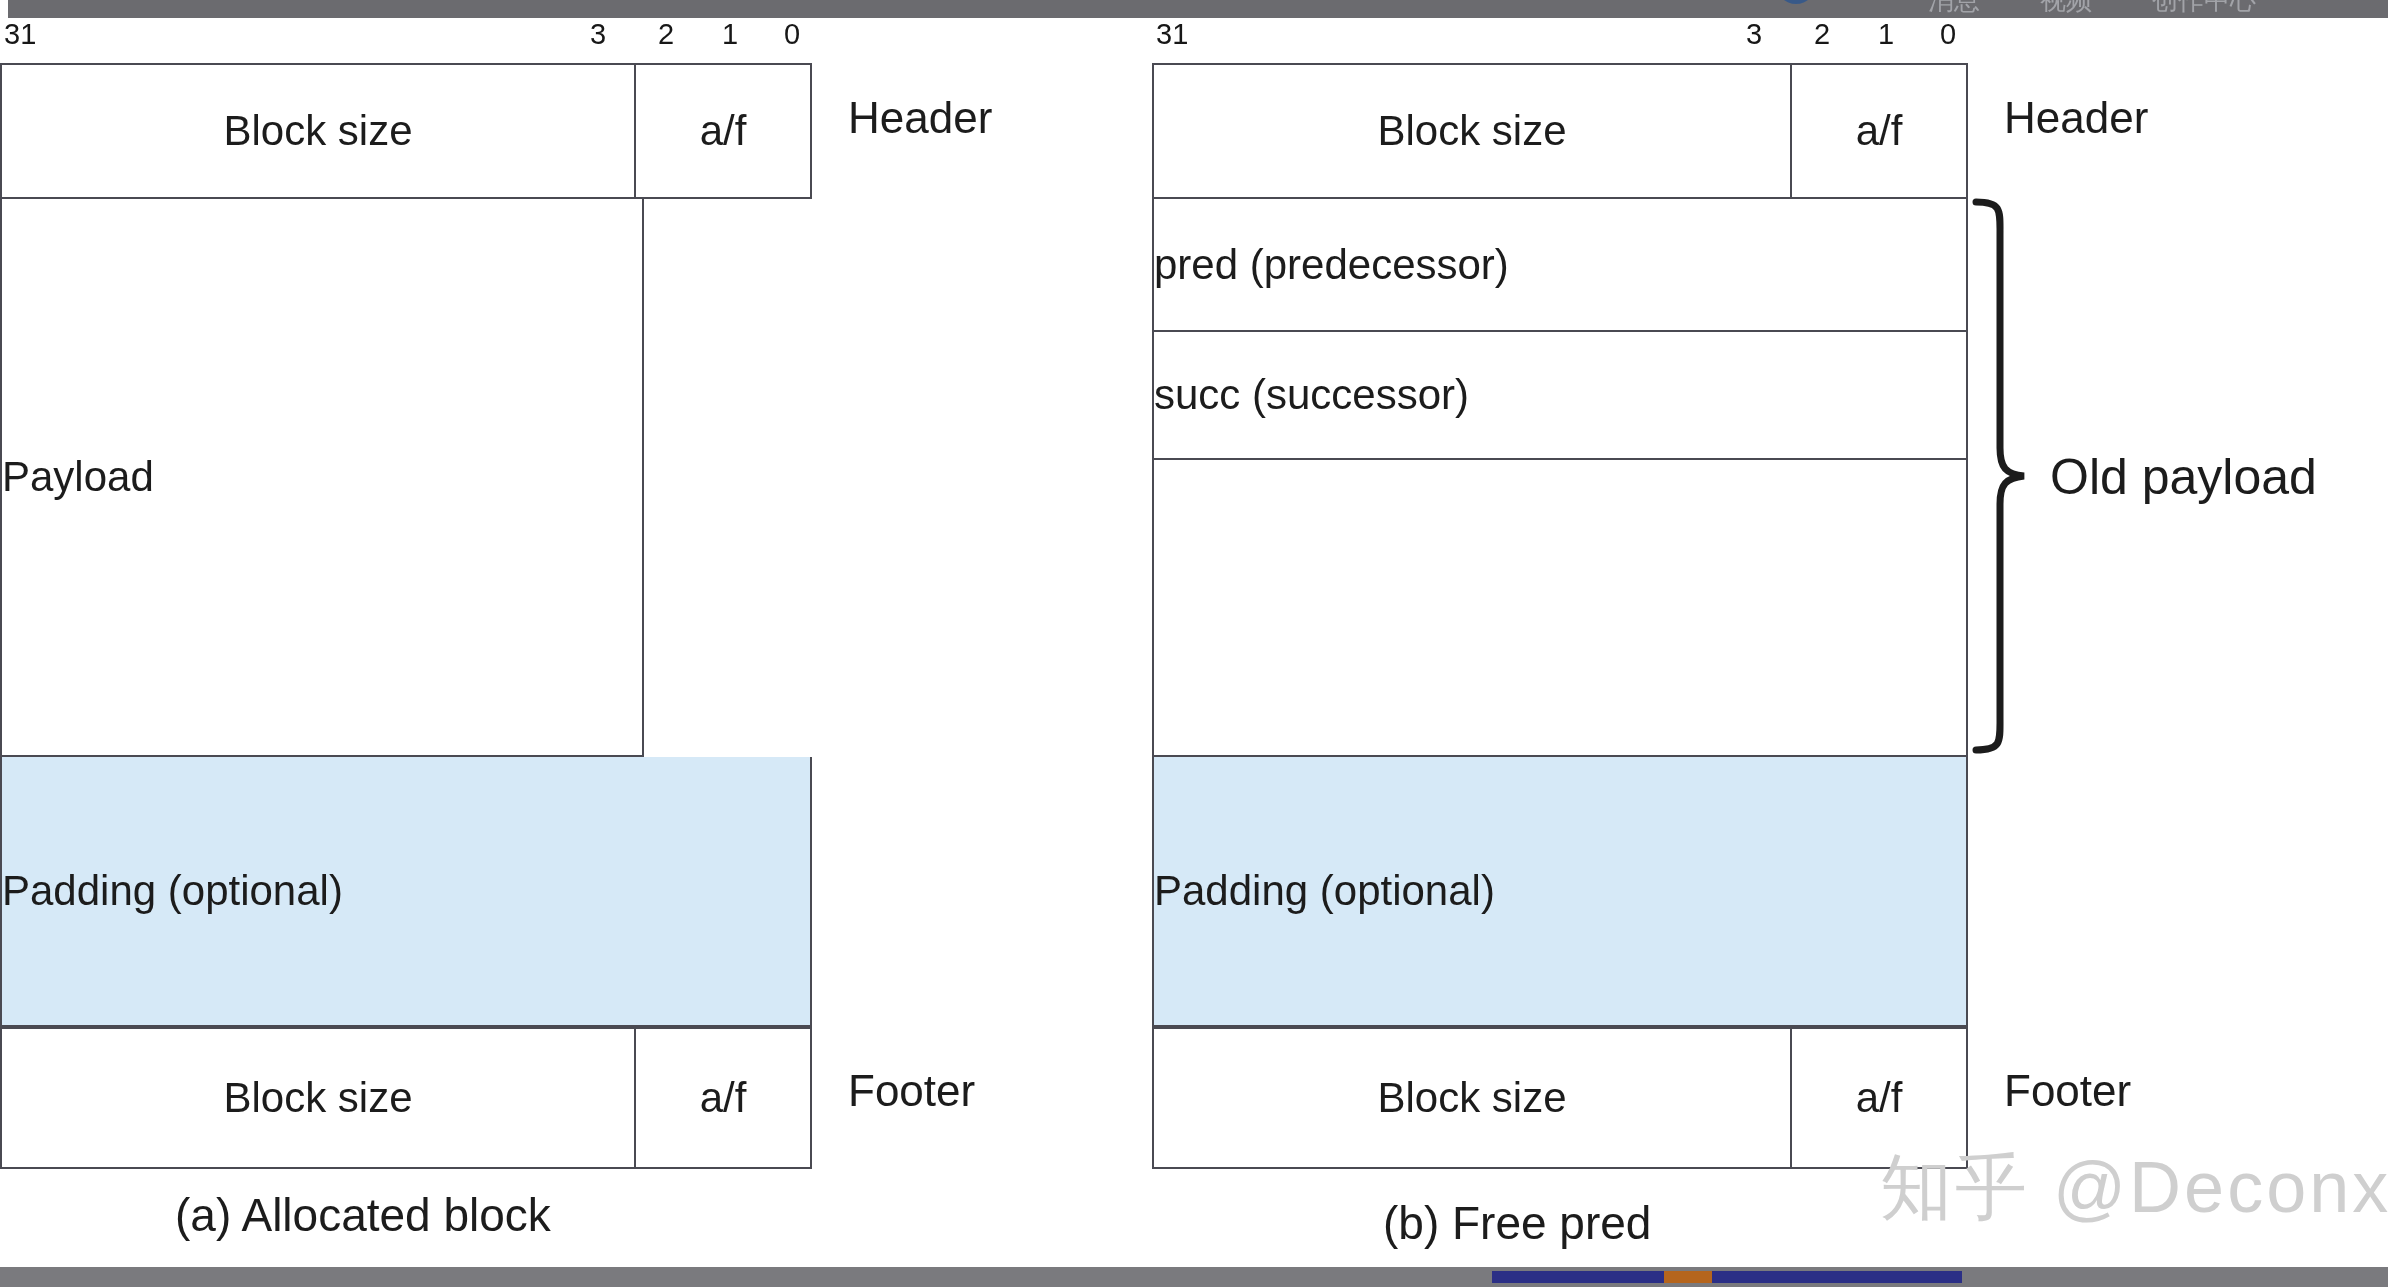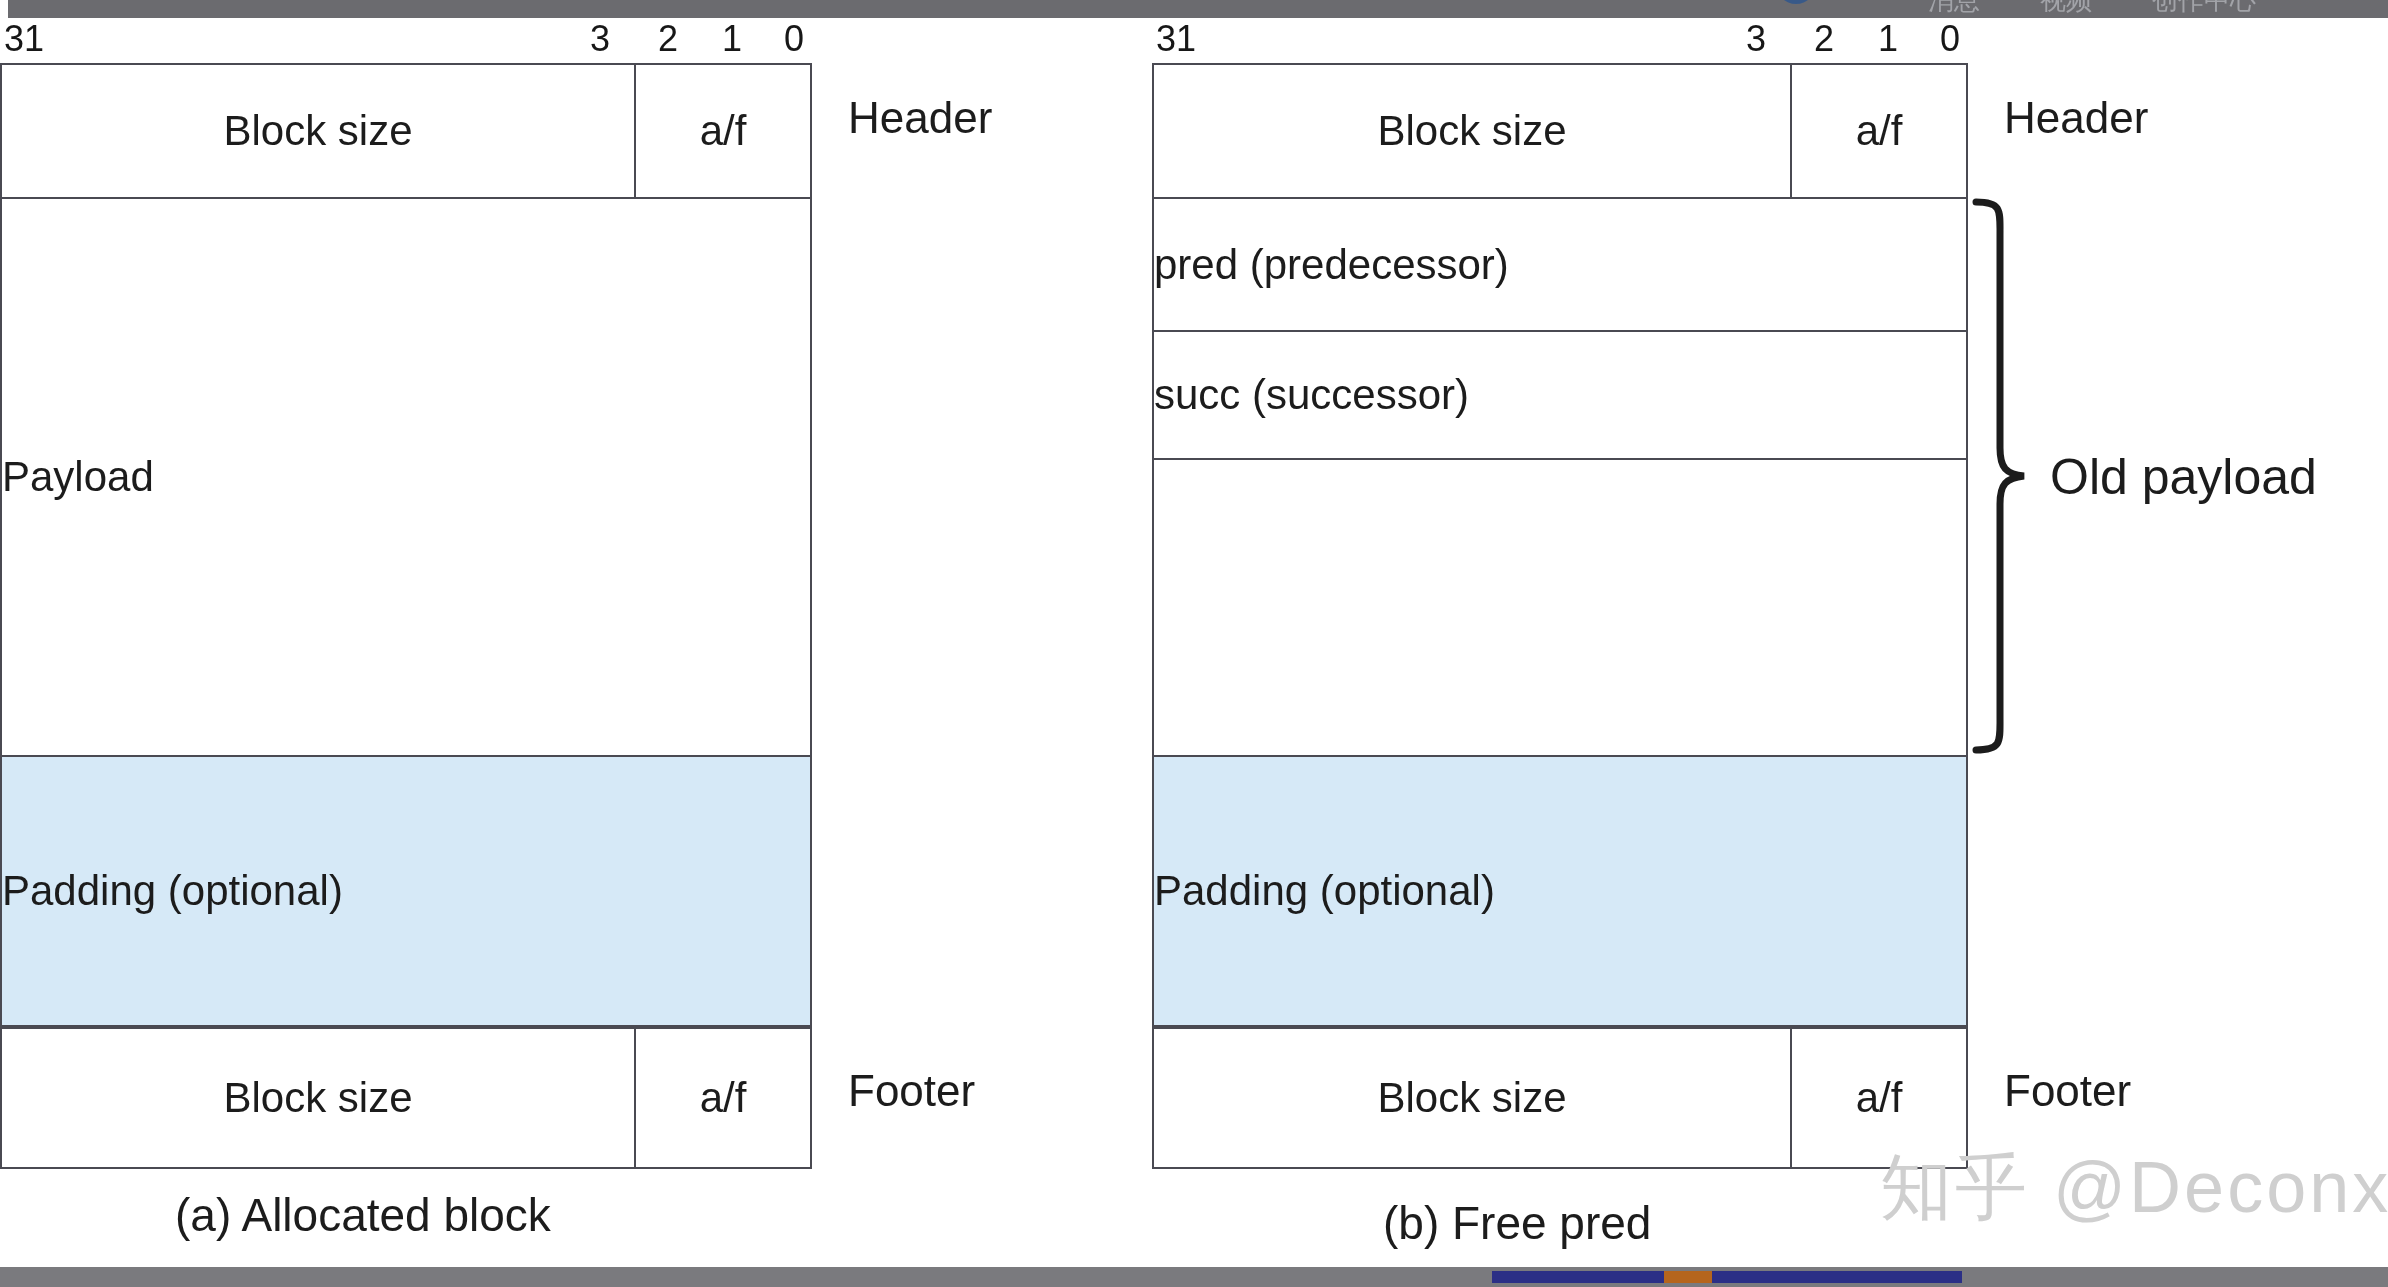--- a/index.html
+++ b/index.html
@@ -80,21 +80,21 @@
   }
 
   .block {
     position: absolute;
   }
 
   
   .bitruler {
     position: absolute;
     height: 40px;
-    font-size: 36px;
+    font-size: 29px;
     color: #171717;
   }
   .bitruler span {
     position: absolute;
     top: 0;
     white-space: nowrap;
   }
 
   
   .row {
@@ -183,21 +183,21 @@
     <div class="row" style="left:0px; top:45px; width:812px; height:136px;">
       <div class="cell sz">
         <span>Block size</span>
       </div>
       <div class="cell af" style="width:176px;">
         <span>a/f</span>
       </div>
     </div>
     <div class="side-label" style="left:848px; top:75px;">Header</div>
 
-    <div class="row no-top" style="left:0px; top:181px; width:812px; height:558px;">
+    <div class="row no-top" style="left:0px; top:181px; width:644px; height:558px;">
       <span>Payload</span>
     </div>
 
     <div class="row no-top padding-fill" style="left:0px; top:739px; width:812px; height:270px;">
       <span>Padding (optional)</span>
     </div>
 
     <div class="row" style="left:0px; top:1009px; width:812px; height:142px;">
       <div class="cell sz">
         <span>Block size</span>

